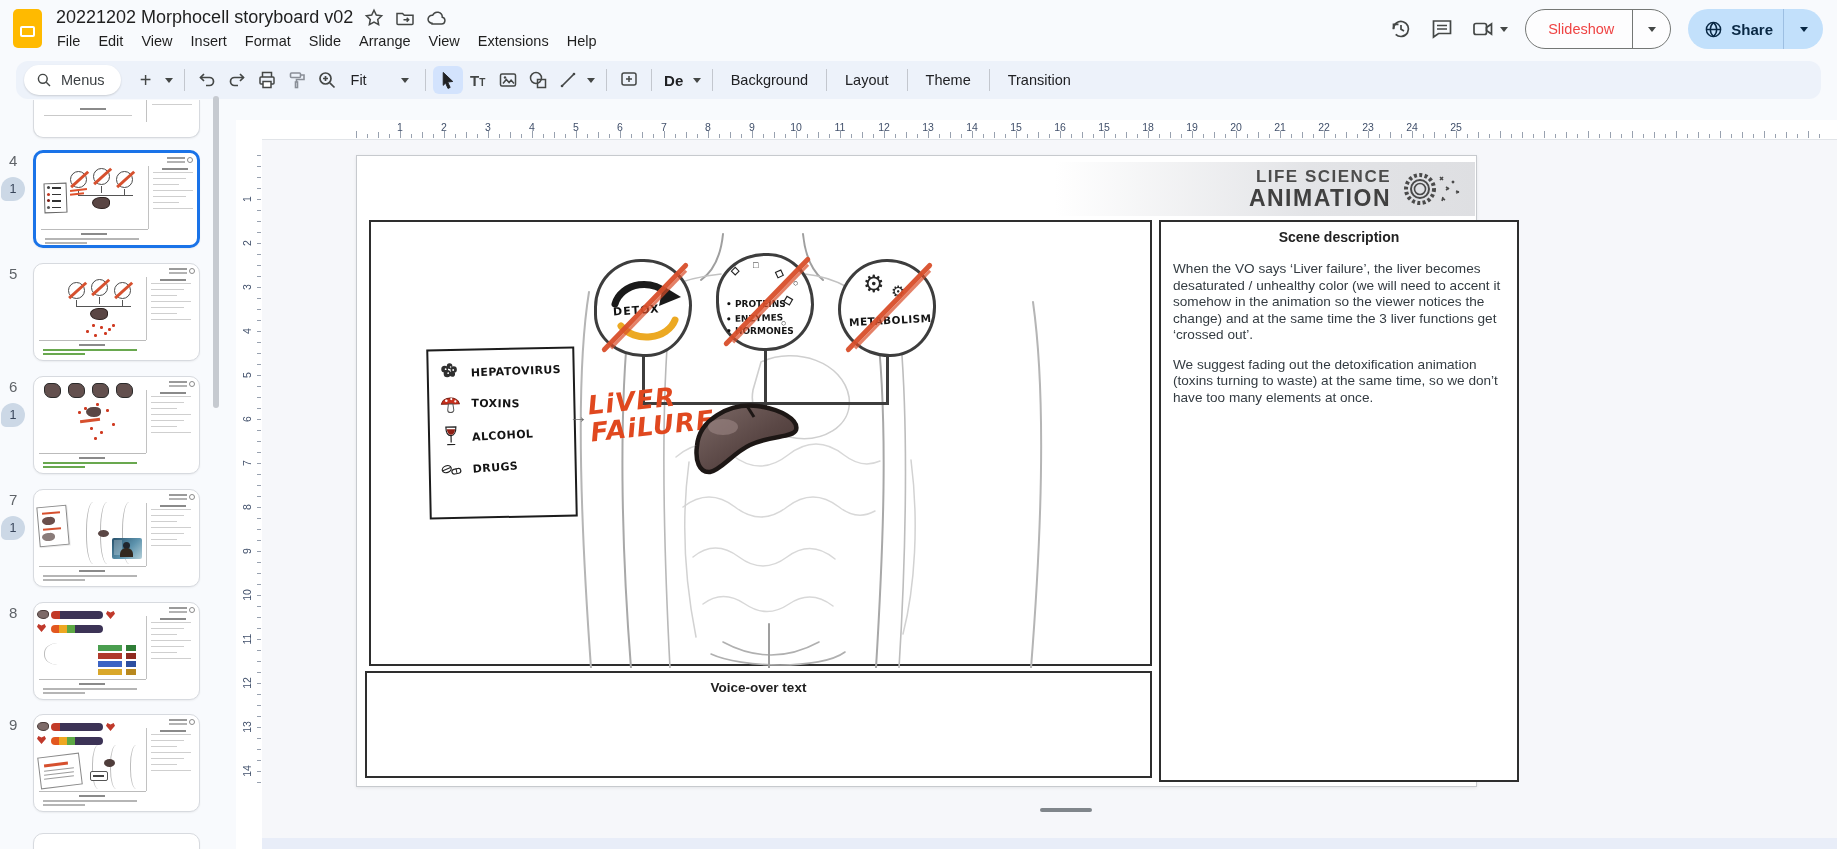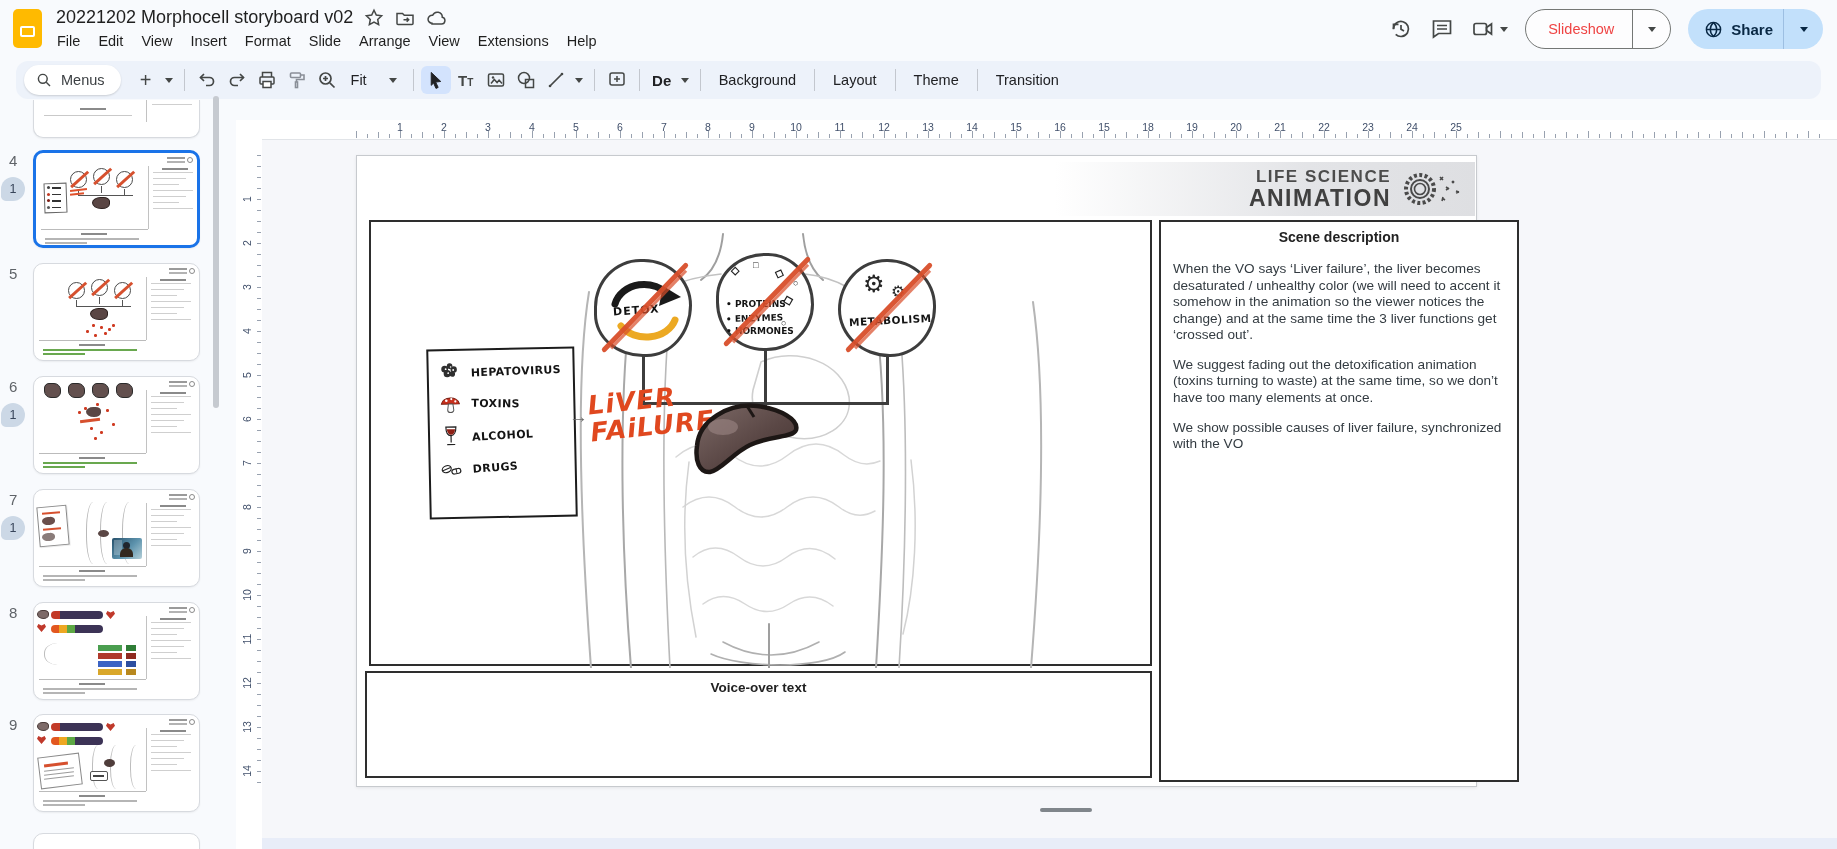--- a/index.html
+++ b/index.html
@@ -28,21 +28,21 @@
   #share-btn .caret { border-top-color:#082743; }
 
   
   #toolbar { position:absolute; left:16px; top:61px; width:1805px; height:38px; background:#edf2fa; border-radius:12px; display:flex; align-items:center; padding:0 8px; }
   .tbtn { height:28px; min-width:30px; display:flex; align-items:center; justify-content:center; border-radius:6px; color:#444746; }
   .tbtn.sel { background:#d3e3fd; }
   .tb-div { width:1px; height:22px; background:#c3c7ce; margin:0 7px; }
   #menus-pill { display:flex; align-items:center; gap:9px; background:#fff; height:30px; border-radius:17px; padding:0 16px 0 12px; box-shadow:0 1px 2px rgba(0,0,0,.15); margin-right:10px; }
   #menus-pill span { font-size:14.5px; color:#3c4043; }
   .txt-btn { font-size:14.5px; color:#202124; padding:0 11px; height:28px; display:flex; align-items:center; border-radius:6px; }
-  #fit-ctl { display:flex; align-items:center; gap:22px; padding:0 9px; height:28px; border-radius:6px; }
+  #fit-ctl { display:flex; align-items:center; gap:34px; padding:0 9px; height:28px; border-radius:6px; }
   #fit-ctl span { font-size:14.5px; color:#202124; }
   .plusbig { font-size:20px; color:#444746; font-weight:400; }
   .tt-ic { font-weight:700; color:#444746; font-size:15px; }
   .tt-ic small { font-size:10px; }
   .de-ic { font-weight:700; color:#202124; font-size:15px; }
 
   
   #filmstrip { position:absolute; left:0; top:102px; width:236px; height:747px; background:#f8fafd; }
   .thumb { position:absolute; left:33px; width:167px; height:98px; background:#fff; border:1.5px solid #d7dadf; border-radius:10px; box-shadow:0 1px 2px rgba(0,0,0,.06); overflow:hidden; }
   .thumb.selected { border:3.5px solid #1a73e8; }
@@ -898,21 +898,20 @@
           <path d="M16,52 C18,26 48,9 76,12 C100,15 118,26 115,36 C112,44 90,41 69,51 C52,59 40,76 29,78 C18,79 14,66 16,52 Z" fill="url(#lg)" stroke="#1d1715" stroke-width="4.5" stroke-linejoin="round"></path>
           <ellipse cx="42" cy="33" rx="15" ry="8" fill="#a08b88" opacity=".55"></ellipse>
           <path d="M66,12 l7,11" stroke="#1d1715" stroke-width="3"></path>
         </svg>
       </div>
 
       <div id="scene-box" class="sb-box">
         <div class="box-title">Scene description</div>
         <p class="para">When the VO says ‘Liver failure’, the liver becomes desaturated / unhealthy color (we will need to accent it somehow in the animation so the viewer notices the change)  and at the same time the 3 liver functions get ‘crossed out’.</p>
         <p class="para">We suggest fading out the detoxification animation (toxins turning to waste) at the same time, so we don’t have too many elements at once.</p>
-        <p class="para">We show possible causes of liver failure, synchronized with the VO</p>
       </div>
 
       <div id="vo-box" class="sb-box">
         <div class="box-title" style="font-size:13.5px">Voice-over text</div>
       </div>
     </section>
 
 
     <div id="notes-handle"></div>
     <div id="bottom-band"></div>

